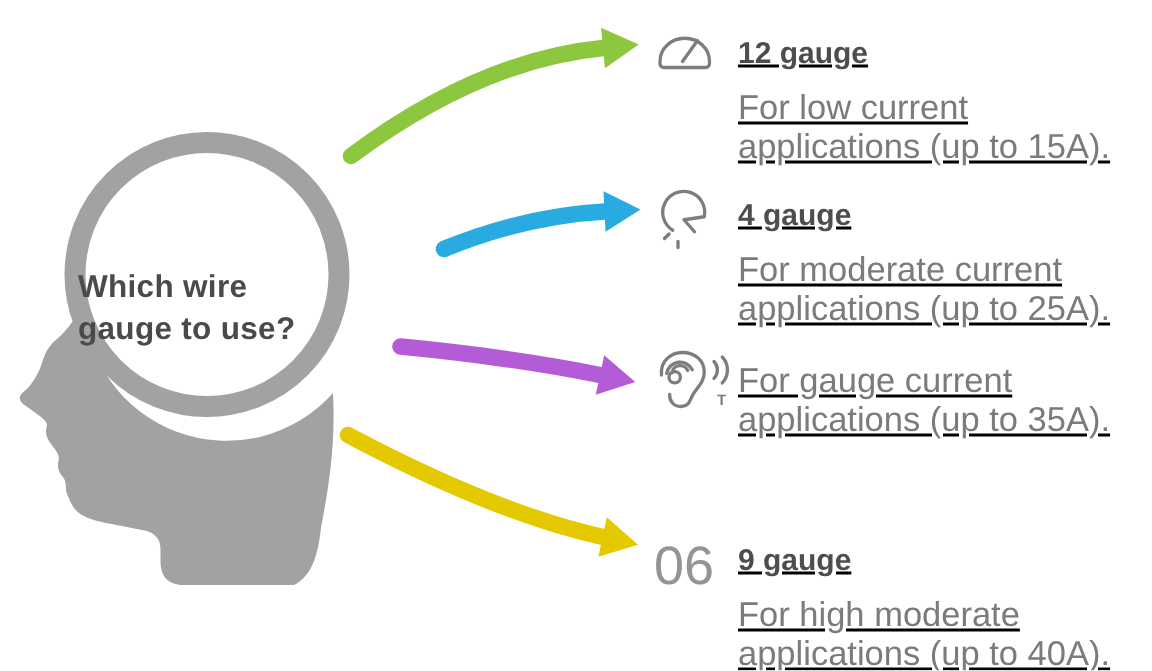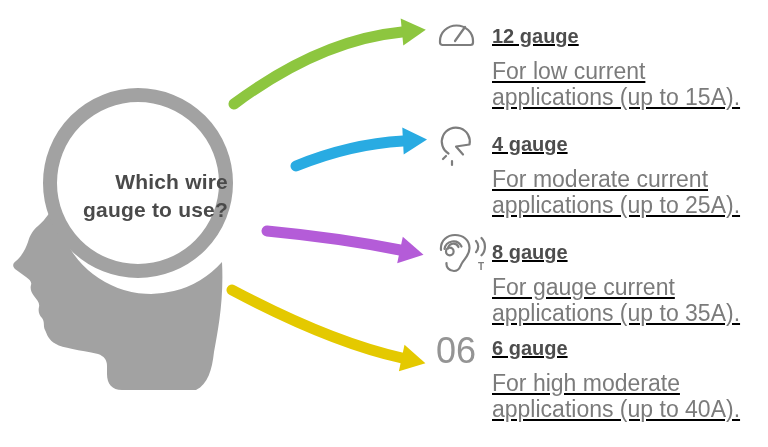--- a/index.html
+++ b/index.html
@@ -5,22 +5,22 @@
   html,body{margin:0;padding:0;background:#ffffff;}
   .canvas{
     position:relative;
     width:768px;height:447px;
     background:#ffffff;
     overflow:hidden;
     font-family:"Liberation Sans", sans-serif;
   }
   .stage-svg{position:absolute;left:0;top:0;width:768px;height:447px;}
   .question{
-    position:absolute;left:52px;top:168px;width:176px;
-    text-align:right;font-size:21px;line-height:28px;font-weight:bold;
+    position:absolute;left:52px;top:178px;width:176px;
+    text-align:left;font-size:21px;line-height:28px;font-weight:bold;
     color:#4a4a4a;letter-spacing:0.2px;
   }
   .item{position:absolute;left:436px;width:316px;}
   .icon-slot{position:absolute;left:0;top:0;width:54px;}
   .icon-slot.i1{top:2px;}
   .icon-slot.i2{top:2px;}
   .icon-slot.i3{top:2px;}
   .icon-slot.i4{top:6px;}
   .num-icon{
     font-size:36px;line-height:38px;font-weight:300;color:#949494;
@@ -119,28 +119,27 @@
           <path d="M8.5 17 a9 9 0 0 1 17 -2.5"></path>
           <path d="M12 16.5 a5.5 5.5 0 0 1 10.5 -1.5"></path>
           <circle cx="13.8" cy="19.5" r="3.8"></circle>
           <path d="M40 9 c3 3.2 3 8 0 11.2"></path>
           <path d="M45.5 6 c4.6 4.8 4.6 12.5 0 17.3"></path>
         </g>
         <text class="t-letter" x="42" y="38" font-size="10" fill="#7D7D7D">T</text>
       </svg>
     </div>
     <div class="text-col">
-      <div class="item-title">8 gauge</div>
       <div class="item-desc">For gauge current applications (up to 35A).</div>
     </div>
   </div>
 
-  <div class="item" style="top:326px;">
+  <div class="item" style="top:352px;">
     <div class="icon-slot i4">
       <div class="num-icon">06</div>
     </div>
     <div class="text-col">
-      <div class="item-title">6 gauge</div>
+      <div class="item-title">9 gauge</div>
       <div class="item-desc">For high moderate applications (up to 40A).</div>
     </div>
   </div>
 
 </div>
 
 </body></html>

